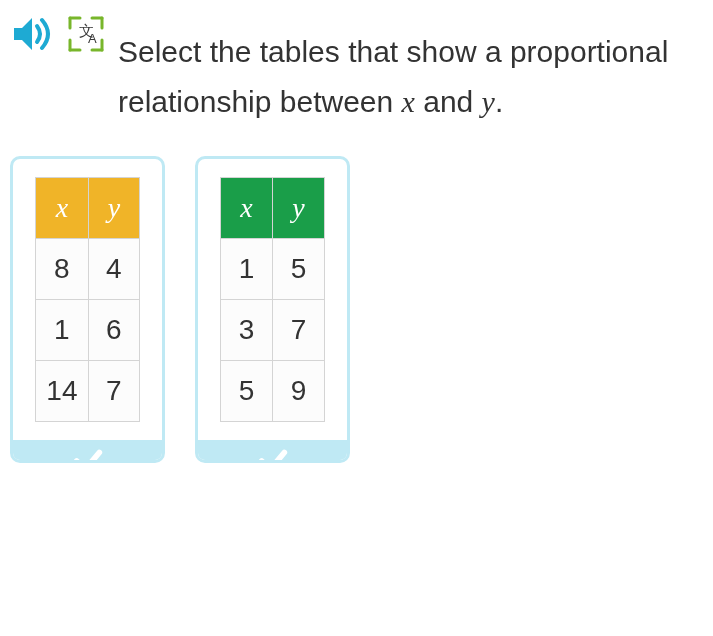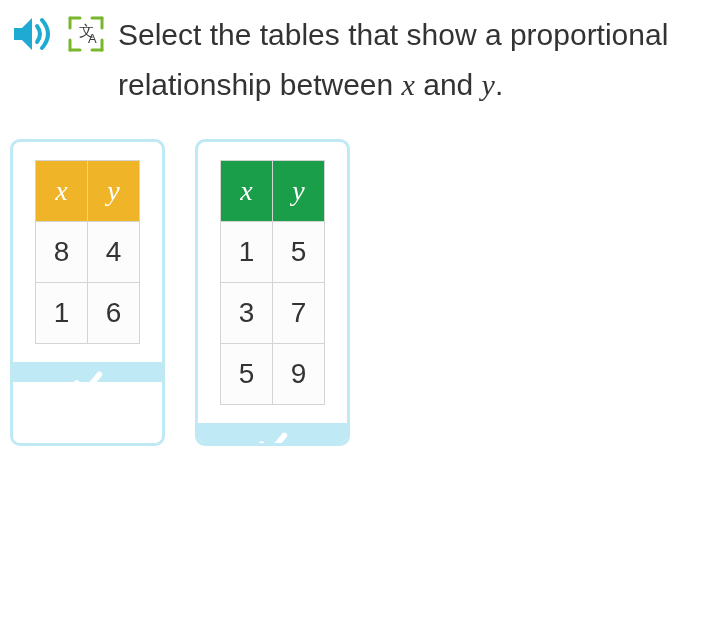--- a/index.html
+++ b/index.html
@@ -19,20 +19,21 @@
     display: flex;
     align-items: center;
     gap: 10px;
     flex-shrink: 0;
     padding-top: 4px;
   }
   .question-text {
     font-size: 30px;
     line-height: 1.65;
     color: #333;
+    margin-top: 17px;
   }
   .var {
     font-style: italic;
     font-family: "Times New Roman", serif;
   }
   .cards {
     display: flex;
     gap: 30px;
     margin-top: 30px;
   }
@@ -130,20 +131,24 @@
         <th>y</th>
       </tr>
       <tr>
         <td>8</td>
         <td>4</td>
       </tr>
       <tr>
         <td>1</td>
         <td>6</td>
       </tr>
+      <tr>
+        <td>14</td>
+        <td>7</td>
+      </tr>
     </tbody>
       </table>
     <div class="check-strip">
       <svg viewBox="0 0 24 24">
         <path d="M4 12 L10 18 L20 6" stroke="#ffffff" stroke-width="4" fill="none" stroke-linecap="round" stroke-linejoin="round"></path>
       </svg>
     </div>
   </div>
 
   <div class="card">

